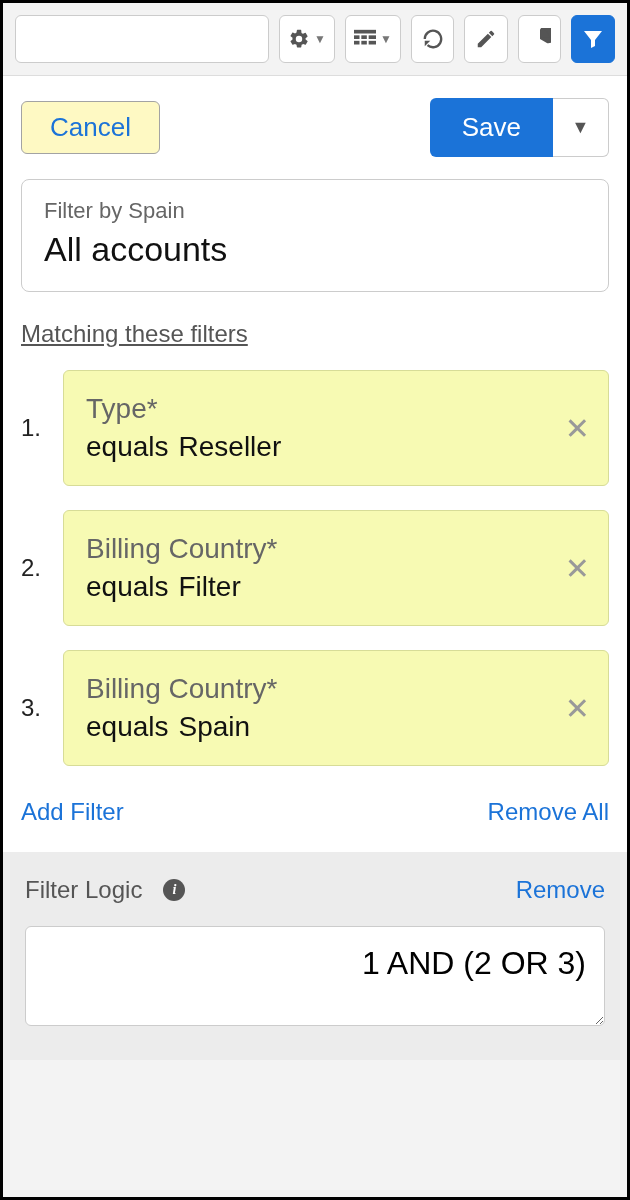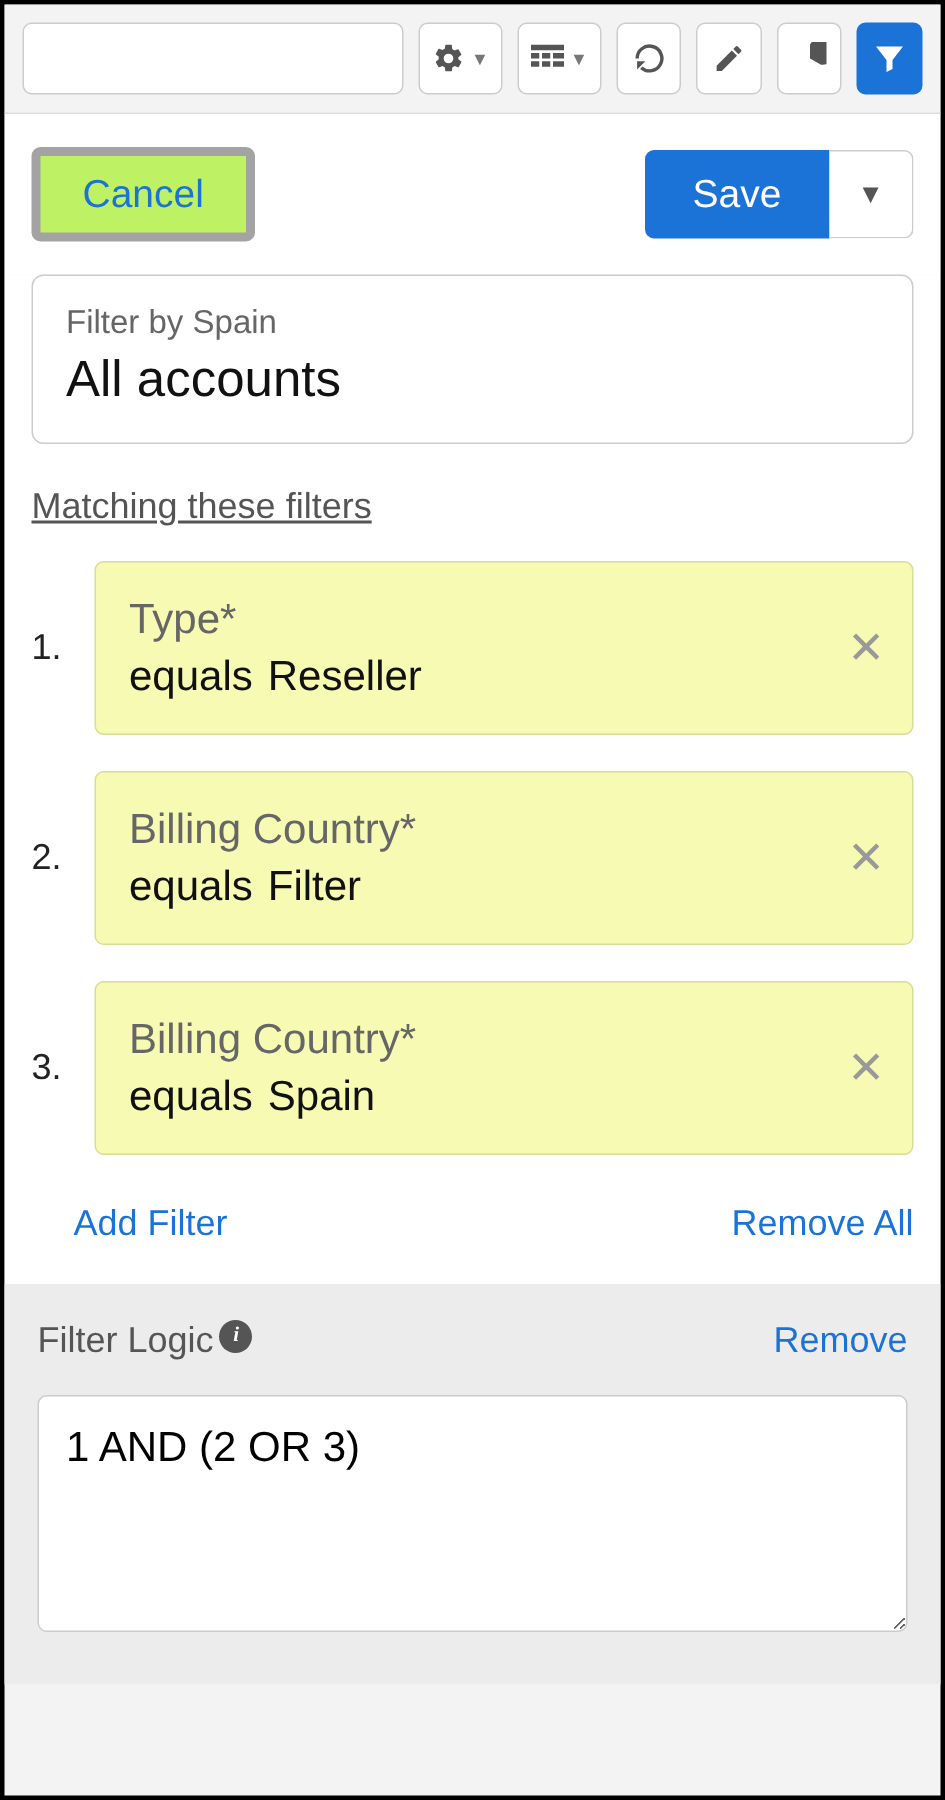--- a/index.html
+++ b/index.html
@@ -46,22 +46,22 @@
   .tb-btn.active { background: #1b73d8; border-color: #1b73d8; color: #fff; }
   .tb-caret { font-size: 12px; color: #777; }
   .action-bar {
     background: #fff;
     padding: 22px 18px;
     display: flex;
     justify-content: space-between;
     align-items: center;
   }
   .btn-cancel {
-    border: 6px solid #a3a3a3;
-    background: #bef264;
+    border: 1px solid #a3a3a3;
+    background: #fef9c3;
     color: #1b73d8;
     font-size: 26px;
     padding: 10px 28px;
     border-radius: 6px;
     cursor: pointer;
   }
   .save-group {
     display: flex;
   }
   .btn-save {
@@ -122,49 +122,50 @@
     color: #999;
     font-size: 30px;
     cursor: pointer;
     font-weight: 300;
   }
   .filter-actions {
     display: flex;
     justify-content: space-between;
     padding: 8px 0 26px;
   }
-  .link { color: #1b73d8; font-size: 24px; cursor: pointer; margin-left: 28px; }
+  .link { color: #1b73d8; font-size: 24px; cursor: pointer; }
   .logic-section {
     background: #ececec;
     margin: 0 -18px;
     padding: 24px 22px 30px;
   }
   .logic-header {
     display: flex;
     justify-content: space-between;
     align-items: center;
     margin-bottom: 22px;
   }
-  .logic-title { color: #555; font-size: 24px; display: flex; gap: 4px; }
+  .logic-title { color: #555; font-size: 24px; display: flex; align-items: center; gap: 21px; }
   .info-icon {
     width: 22px; height: 22px; border-radius: 50%;
     background: #555; color: #fff; display: inline-flex;
     align-items: center; justify-content: center; font-size: 14px;
     font-style: italic; font-family: serif; font-weight: bold;
   }
   .logic-textarea {
     width: 100%;
-    height: 158px;
+    height: 100px;
     border: 1px solid #ccc;
     border-radius: 6px;
     background: #fff;
     padding: 18px;
-    font-size: 28px;
+    font-size: 32px;
     font-family: inherit;
     resize: both;
+    text-align: right;
   }
   svg { display: block; }
 </style>
 </head>
 <body>
 
 <div class="toolbar">
   <input type="text" class="search-box" value="" style="">
   <div class="tb-btn w">
     <span>

